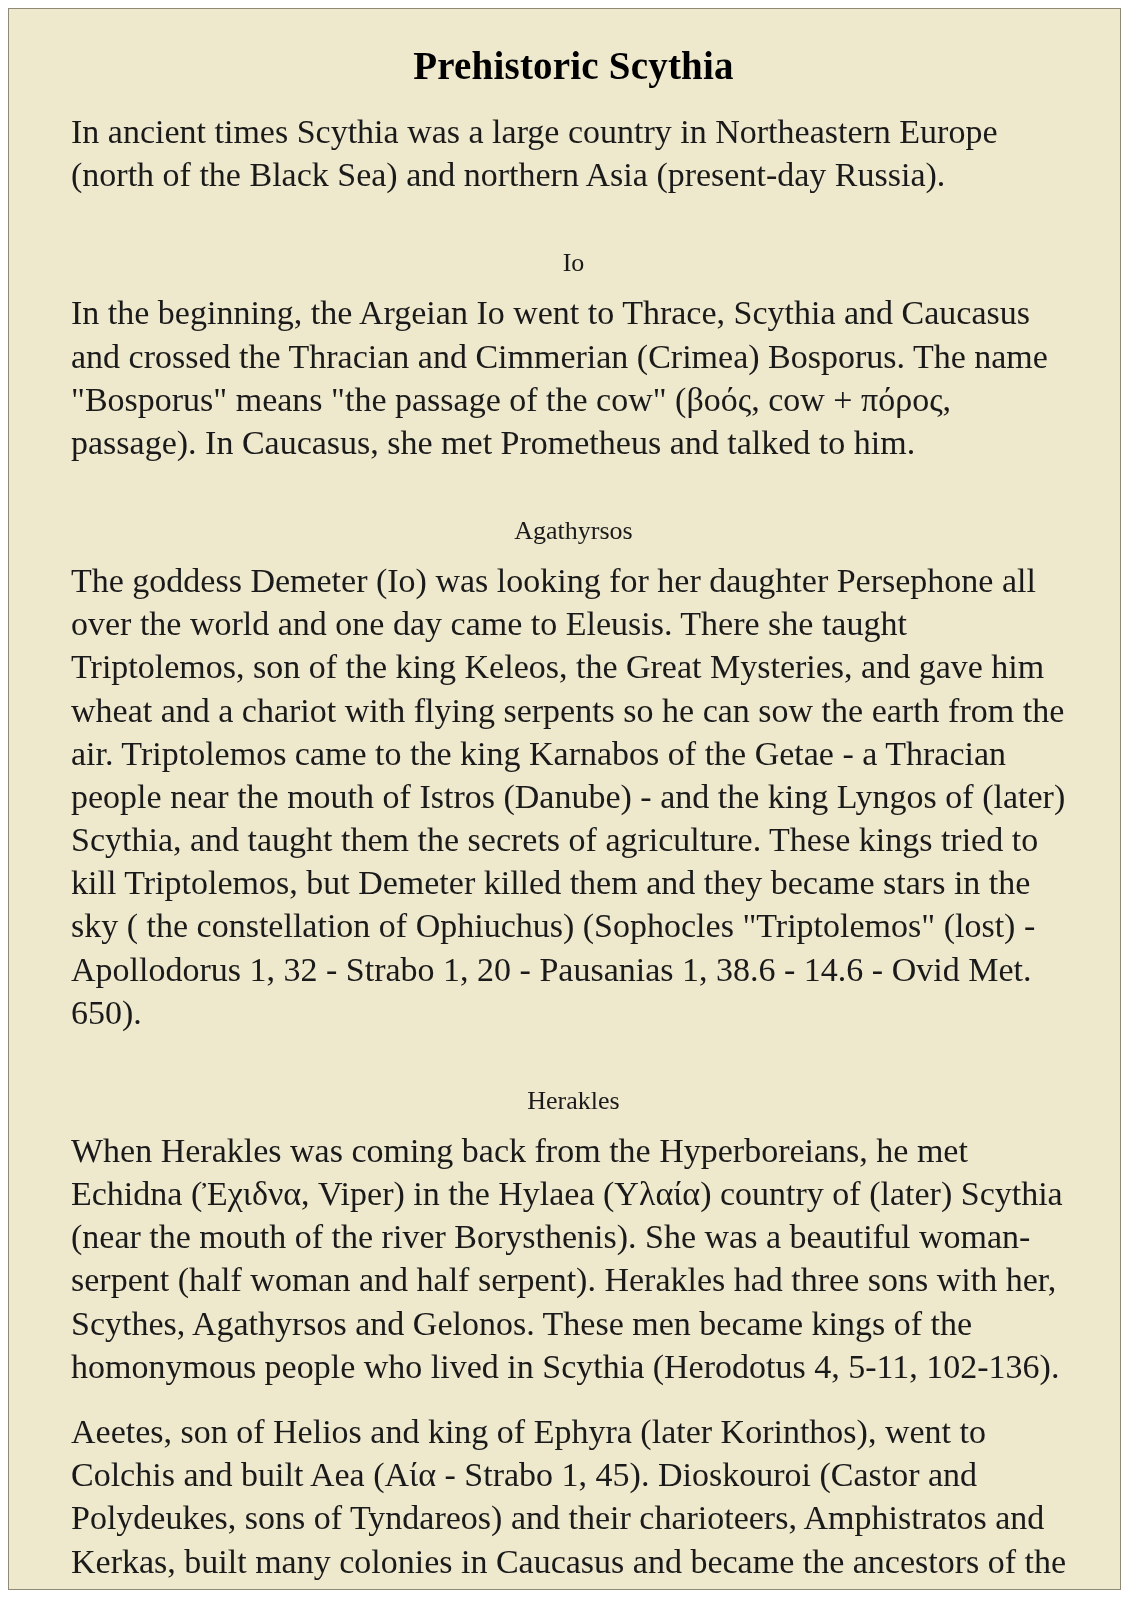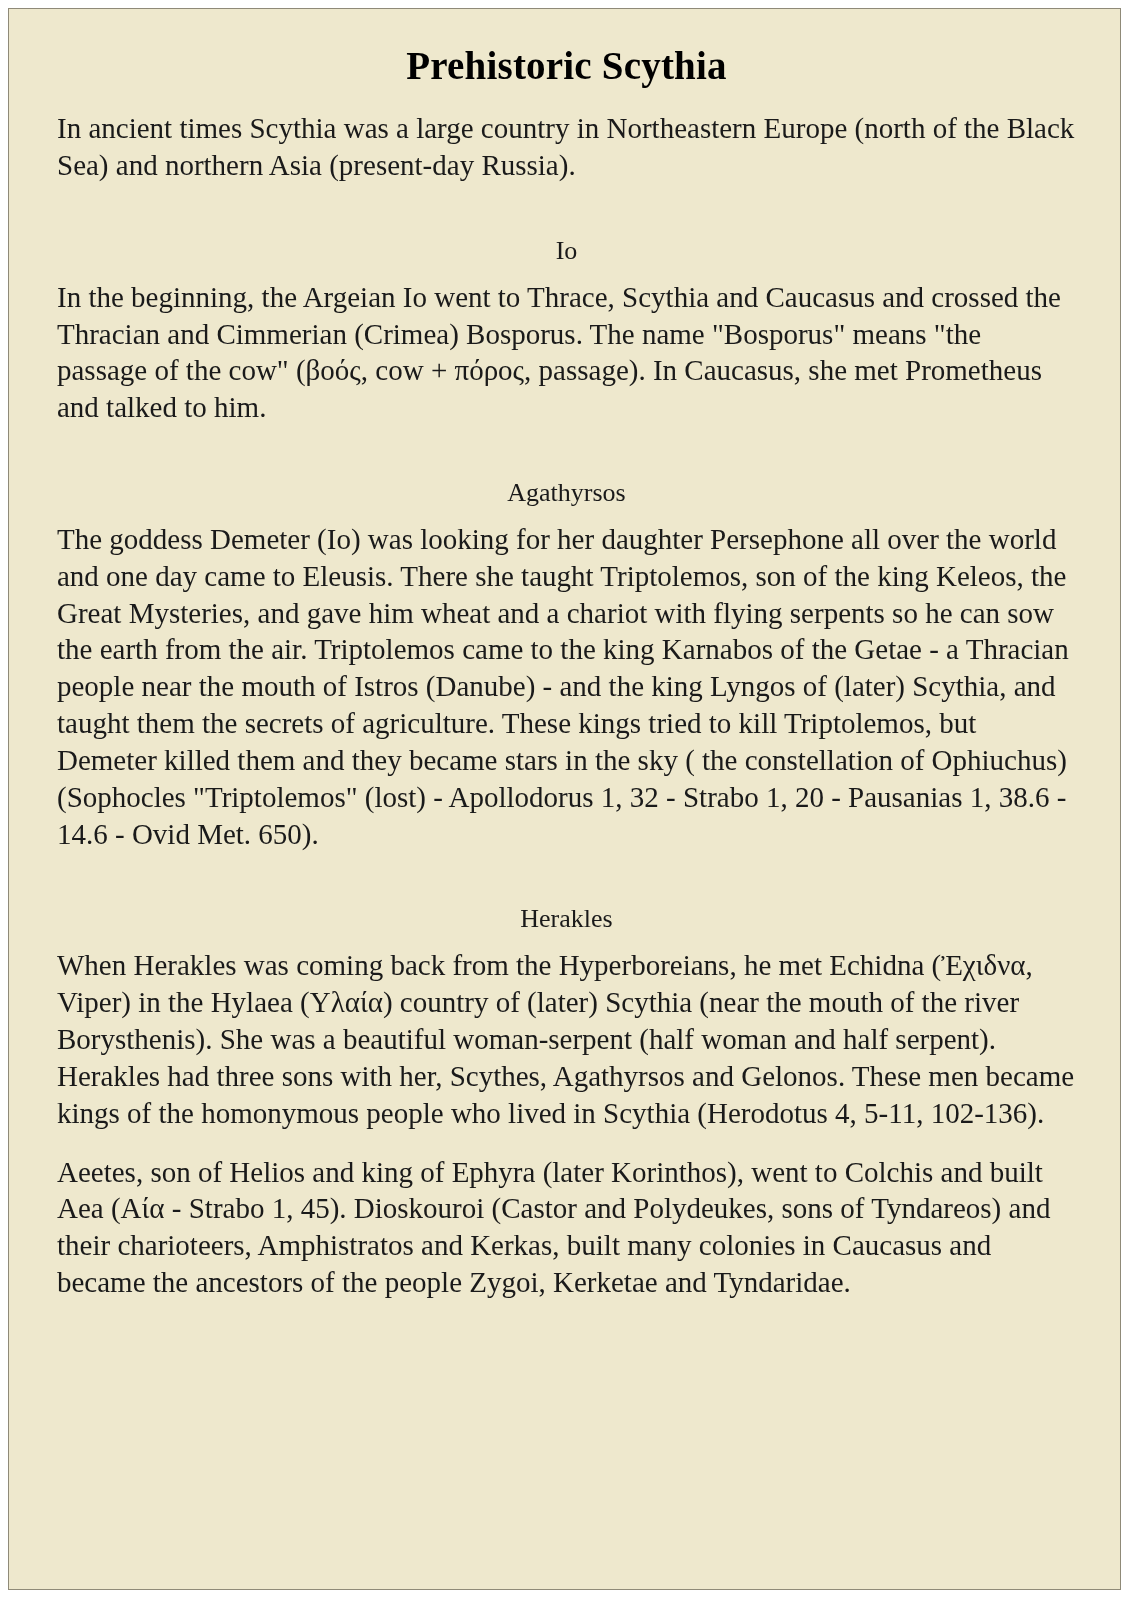--- a/index.html
+++ b/index.html
@@ -15,34 +15,35 @@
   .page {
     position: absolute;
     left: 8px;
     top: 8px;
     width: 1113px;
     height: 1582px;
     background: #eee8cd;
     border: 1px solid #8f8a78;
     box-sizing: border-box;
     overflow: hidden;
+    padding-left: 14px;
   }
   .content {
     padding: 26px 44px 0 48px;
   }
   .doc-title {
     text-align: center;
     font-size: 39px;
     font-weight: bold;
     color: #000000;
     margin: 8px 0 22px 0;
     letter-spacing: 0.2px;
   }
   .para {
-    font-size: 29px;
+    font-size: 34px;
     line-height: 1.27;
     color: #1a1a1a;
     margin: 0 0 0 0;
     text-align: left;
   }
   .section-heading {
     font-size: 26px;
     line-height: 1.27;
     color: #1a1a1a;
     text-align: center;

